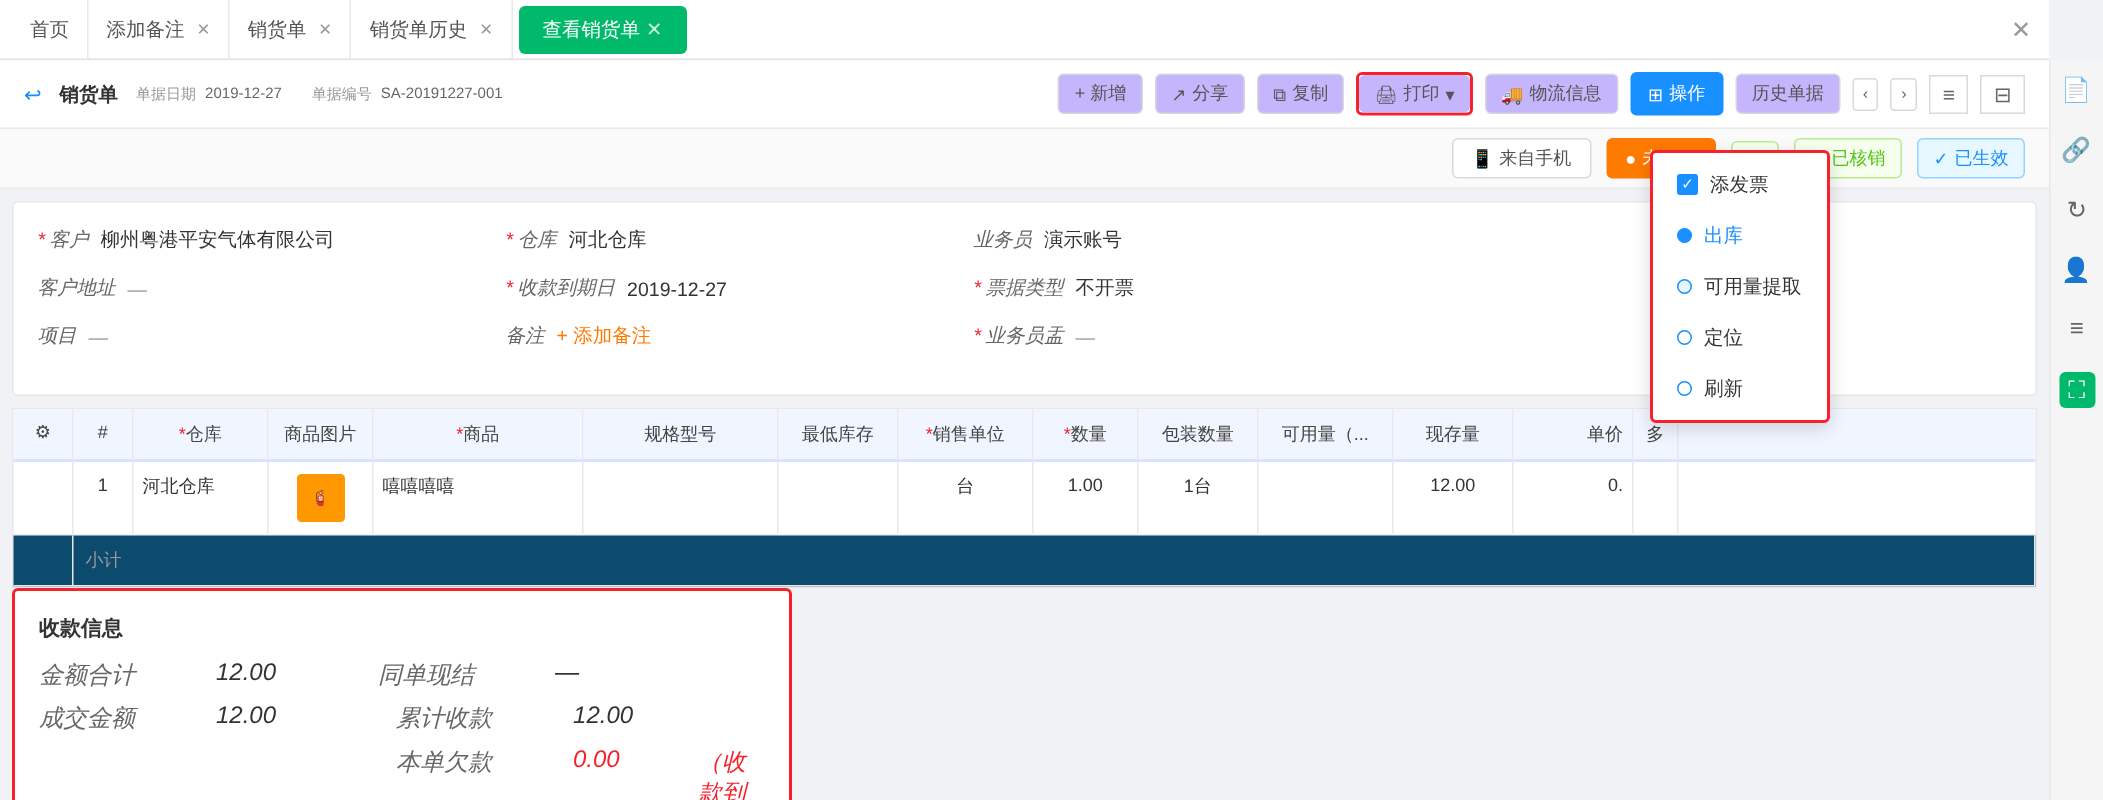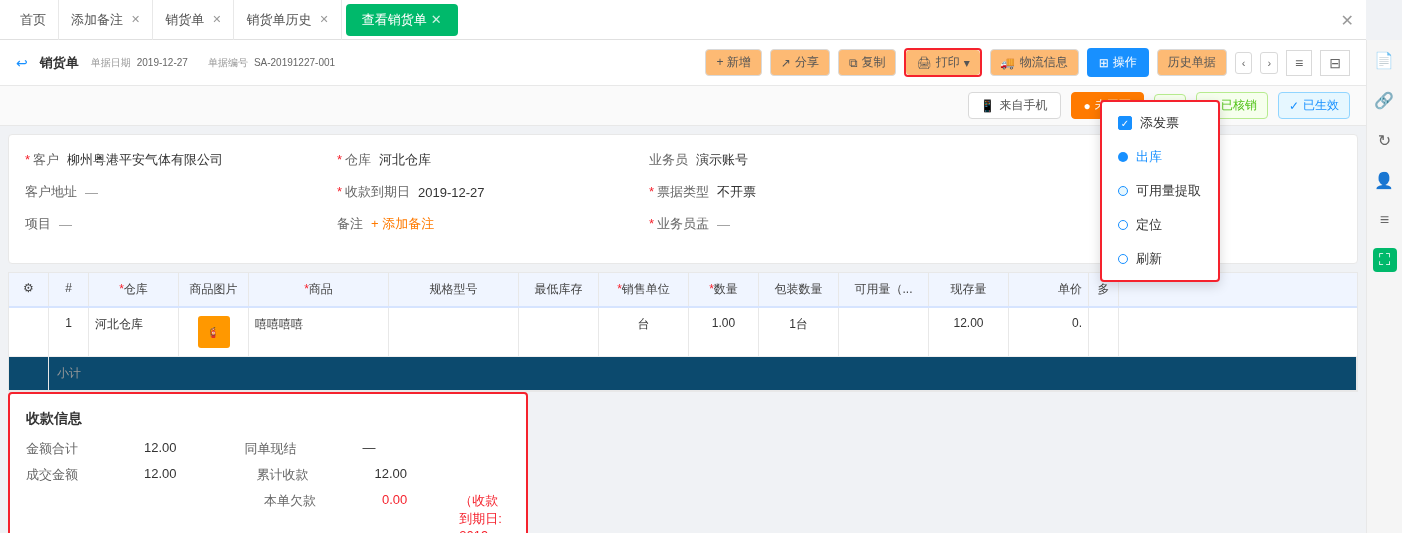--- a/index.html
+++ b/index.html
@@ -35,21 +35,21 @@
     .doc-icon { color: #1890ff; font-size: 14px; }
     .doc-type { font-weight: bold; color: #333; }
     .doc-meta { display: flex; align-items: center; gap: 20px; font-size: 10px; color: #666; }
     .doc-meta span { display: flex; align-items: center; gap: 6px; }
     .doc-meta .label { color: #999; }
     .toolbar-right {
       display: flex; align-items: center; gap: 8px; flex-shrink: 0;
     }
     .btn-toolbar {
       display: flex; align-items: center; gap: 4px; padding: 4px 10px;
-      border: 1px solid #d9d9d9; border-radius: 4px; background: #fdba74;
+      border: 1px solid #d9d9d9; border-radius: 4px; background: #c4b5fd;
       cursor: pointer; font-size: 12px; color: #555; white-space: nowrap;
     }
     .btn-toolbar.active-op {
       background: #1890ff; color: #fff; border-color: #1890ff;
     }
     .btn-status-green {
       display: flex; align-items: center; gap: 4px; padding: 4px 10px;
       background: #f6ffed; border: 1px solid #b7eb8f; border-radius: 4px;
       color: #52c41a; font-size: 12px; cursor: pointer;
     }
@@ -74,21 +74,21 @@
 
     
     .form-area {
       background: #fff; padding: 16px; margin: 8px;
       border: 1px solid #e8e8e8; border-radius: 4px;
     }
     .form-row {
       display: flex; align-items: flex-start; margin-bottom: 14px; gap: 32px;
     }
     .form-group { display: flex; align-items: center; gap: 8px; min-width: 280px; }
-    .form-label { color: #666; white-space: nowrap; }
+    .form-label { color: #666; white-space: nowrap; font-style: italic; }
     .form-label.required::before { content: '*'; color: #f5222d; margin-right: 3px; }
     .form-value { color: #333; }
     .form-dash { color: #999; }
 
     
     .table-container { margin: 0 8px; background: #fff; border: 1px solid #e8e8e8; }
     .table-header { display: flex; background: #f0f5ff; border-bottom: 2px solid #d6e4ff; }
     .table-row-data { display: flex; border-bottom: 1px solid #f0f0f0; }
     .table-row-sum { display: flex; background: #0c4a6e; border-bottom: 1px solid #e8e8e8; }
     .th, .td {
@@ -121,21 +121,21 @@
       justify-content: center; color: #fff; font-size: 10px;
     }
 
     
     .payment-section {
       margin: 0 8px 8px 8px; padding: 16px;
       border: 2px solid #f5222d; border-radius: 4px; background: #fff;
       max-width: 520px;
     }
     .payment-title { font-weight: bold; font-size: 14px; margin-bottom: 12px; }
-    .payment-row { display: flex; gap: 48px; margin-bottom: 8px; font-size: 13px; }
+    .payment-row { display: flex; gap: 48px; margin-bottom: 8px; font-size: 16px; font-style: italic; }
     .p-label { color: #666; min-width: 70px; }
     .p-value { color: #333; }
     .p-value-red { color: #f5222d; }
     .dropdown-menu {
       position: absolute; top: 100px; left: 1100px; z-index: 200;
       background: #fff; border: 2px solid #f5222d; border-radius: 4px;
       box-shadow: 0 4px 12px rgba(0,0,0,0.15); min-width: 120px;
       padding: 4px 0;
     }
     .dropdown-item {

